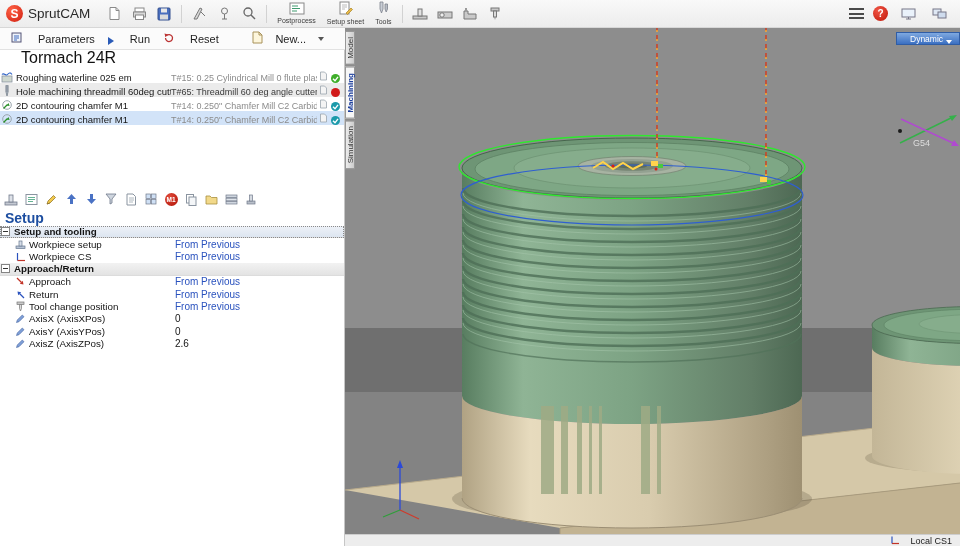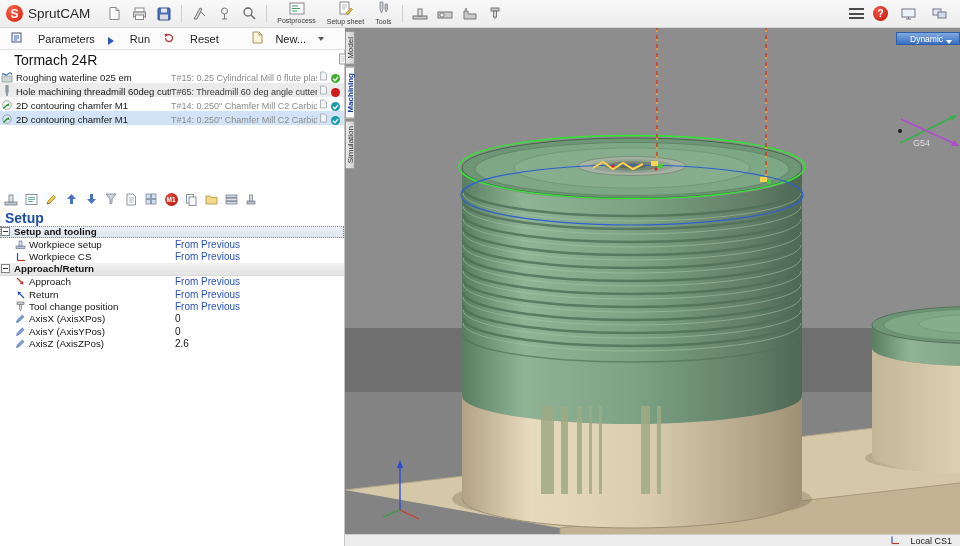--- a/index.html
+++ b/index.html
@@ -23,21 +23,21 @@
 
   
   .menubar{position:absolute;left:0;top:28px;width:345px;height:22px;background:#fbfbfb;border-bottom:1px solid #e2e2e2;display:flex;align-items:center;padding:0 5px;gap:1px}
   .mb-btn{display:flex;align-items:flex-end;gap:16px;padding:2px 6px;font-size:11px;color:#1e1e1e;border-radius:2px;cursor:default}
   .play-tri{width:0;height:0;border-top:4px solid transparent;border-bottom:4px solid transparent;border-left:6px solid #2a5bb8}
   .mb-new{margin-left:auto;margin-right:12px;display:flex;align-items:center;gap:12px;padding:2px 4px;cursor:default}
   .caret{width:0;height:0;border-left:3.5px solid transparent;border-right:3.5px solid transparent;border-top:4px solid #555}
 
   
   .panel{position:absolute;left:0;top:50px;width:345px;height:496px;background:#fff;border-right:1px solid #c6c6c6}
-  .machine-row{position:absolute;left:9px;top:2px;width:100%;height:15px;display:flex;align-items:flex-start;padding:0 5px;font-size:14px;color:#111}
+  .machine-row{position:absolute;left:16px;top:2px;width:100%;height:15px;display:flex;align-items:flex-end;padding:0 5px;font-size:16px;color:#111}
   .machine-row .spacer{flex:1}
   .ops{position:absolute;left:0;top:19px;width:100%}
   .op-row{height:14px;display:flex;align-items:flex-end;padding:0 4px 0 0;font-size:9.5px;white-space:nowrap}
   .op-row.sel-gray{background:#ebebeb}
   .op-row.sel-blue{background:#d2e3f8}
   .op-ico{width:13px;height:12px;margin-right:3px;flex:none;display:flex;align-items:center;justify-content:center}
   .op-name{width:155px;overflow:hidden;color:#161616}
   .op-tool{flex:1;font-size:9px;color:#8b8b8b;overflow:hidden}
   .sel-gray .op-tool{color:#3a3a3a}
   .flag-ico{flex:none;margin:0 3px 0 2px}

